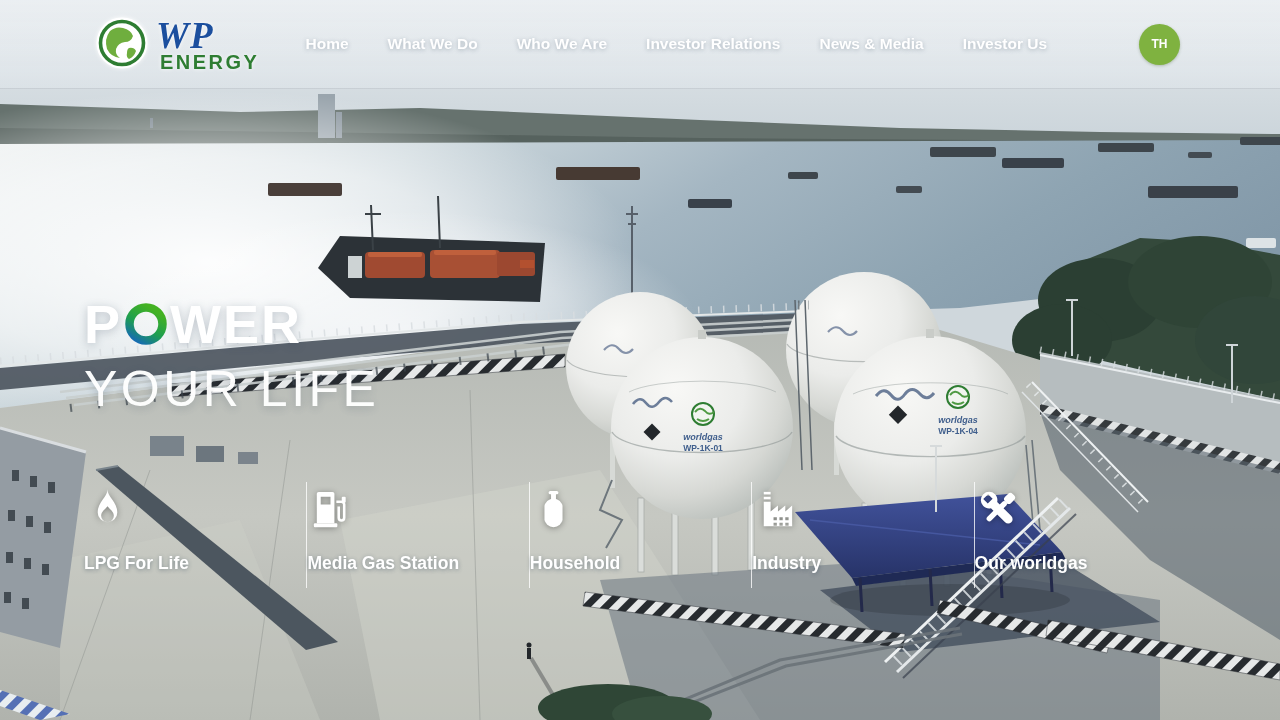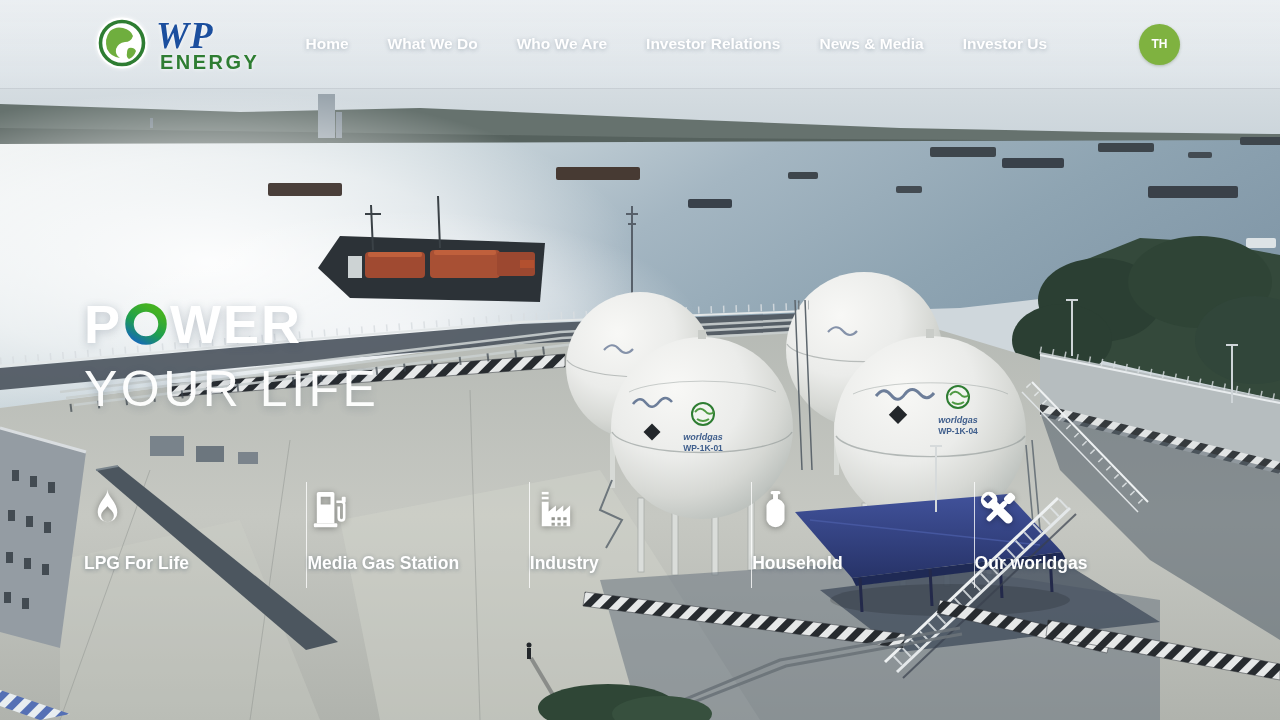--- a/index.html
+++ b/index.html
@@ -345,37 +345,37 @@
            M14,11 h10 v8 h-10 Z"></path>
       <rect x="7" y="38" width="24" height="4" rx="1.2" fill="#ffffff"></rect>
       <path d="M30,16 h5 a3,3 0 0 1 3,3 v13.5 a2.8,2.8 0 0 1 -5.6,0 V21" fill="none" stroke="#ffffff" stroke-width="2.6"></path>
       <rect x="35.5" y="11" width="4" height="6" rx="1" fill="#ffffff"></rect>
     </svg>
     <span class="cat-label">Media Gas Station</span>
   </div>
 
   <div class="cat">
     <svg class="cat-icon" viewBox="0 0 48 48">
+      <rect x="19" y="5" width="10" height="3.5" rx="1.7" fill="#ffffff"></rect>
+      <rect x="21.5" y="8" width="5" height="6" fill="#ffffff"></rect>
+      <path d="M15,21 a9,8 0 0 1 18,0 v13 a9,8 0 0 1 -18,0 Z" fill="#ffffff"></path>
+      <rect x="15" y="19" width="18" height="17" fill="#ffffff"></rect>
+    </svg>
+    <span class="cat-label">Household</span>
+  </div>
+
+  <div class="cat">
+    <svg class="cat-icon" viewBox="0 0 48 48">
       <rect x="12" y="6" width="7" height="2.6" fill="#ffffff"></rect>
       <rect x="12" y="11" width="7" height="2.6" fill="#ffffff"></rect>
       <path fill-rule="evenodd" fill="#ffffff" d="M12,16 h7 v10 l7.5,-6 v6 l7.5,-6 v6 l7,-6 v21 H12 Z
            M22,32 h3.4 v3 H22 Z M28,32 h3.4 v3 H28 Z M34,32 h3.4 v3 H34 Z
            M22,37.5 h3.4 v3 H22 Z M28,37.5 h3.4 v3 H28 Z M34,37.5 h3.4 v3 H34 Z"></path>
     </svg>
     <span class="cat-label">Industry</span>
-  </div>
-
-  <div class="cat">
-    <svg class="cat-icon" viewBox="0 0 48 48">
-      <rect x="19" y="5" width="10" height="3.5" rx="1.7" fill="#ffffff"></rect>
-      <rect x="21.5" y="8" width="5" height="6" fill="#ffffff"></rect>
-      <path d="M15,21 a9,8 0 0 1 18,0 v13 a9,8 0 0 1 -18,0 Z" fill="#ffffff"></path>
-      <rect x="15" y="19" width="18" height="17" fill="#ffffff"></rect>
-    </svg>
-    <span class="cat-label">Household</span>
   </div>
 
   <div class="cat">
     <svg class="cat-icon" viewBox="0 0 48 48">
       <g fill="#ffffff">
         <rect x="21.2" y="13" width="5.6" height="27" rx="2.8" transform="rotate(45 24 24)"></rect>
         <rect x="19.6" y="2.5" width="8.8" height="11" rx="3.4" transform="rotate(45 24 24)"></rect>
         <path transform="rotate(-45 24 24)" fill-rule="evenodd" d="M24,2 a8.5,8.5 0 0 0 -8.5,8.5 c0,3 1.6,5.6 4,7.1 V38 a4.5,4.5 0 0 0 9,0 V17.6 c2.4,-1.5 4,-4.1 4,-7.1 A8.5,8.5 0 0 0 24,2 Z
              M20.5,5.5 h7 V12 h-7 Z"></path>
       </g>

